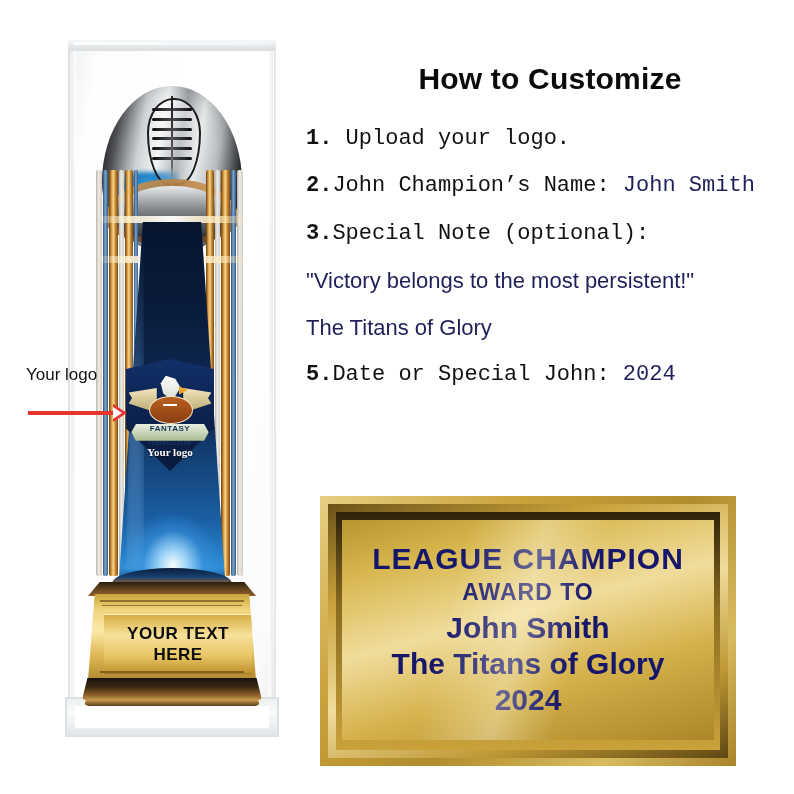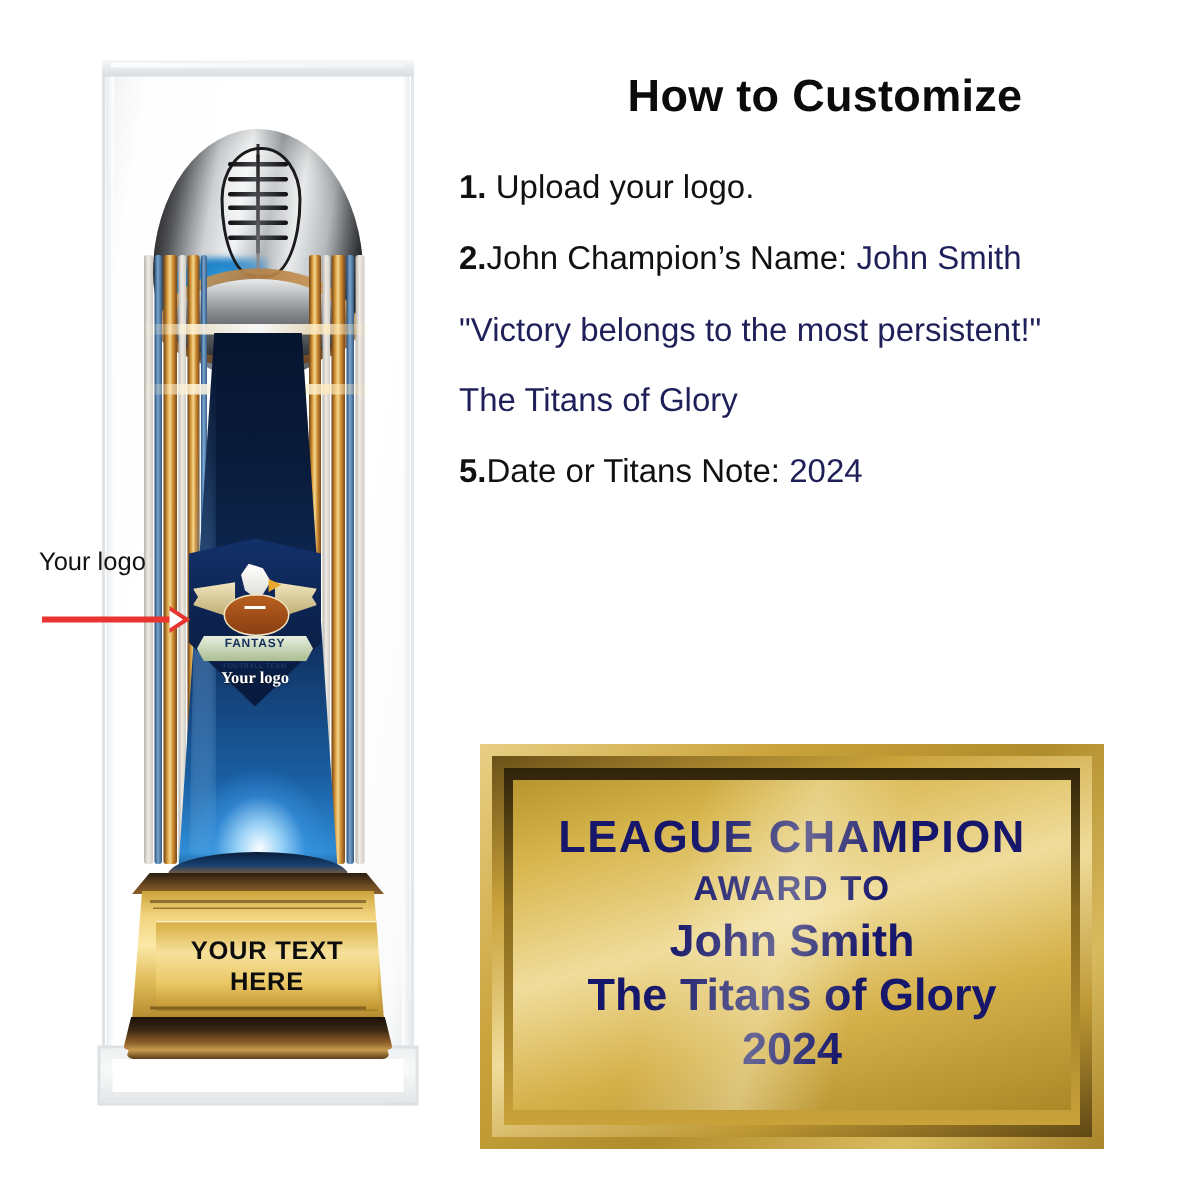--- a/index.html
+++ b/index.html
@@ -150,26 +150,26 @@
      font-family:"Liberation Sans",sans-serif;white-space:nowrap;}
   .anno-arrow{position:absolute;left:28px;top:411px;width:92px;height:4px;background:#e8332e;}
   .anno-head{position:absolute;left:113px;top:404px;width:0;height:0;
      border-top:9px solid transparent;border-bottom:9px solid transparent;
      border-left:14px solid #e8332e;}
   .anno-head-hole{position:absolute;left:113px;top:407px;width:0;height:0;
      border-top:6px solid transparent;border-bottom:6px solid transparent;
      border-left:9px solid #ffffff;}
 
   
-  .howto{position:absolute;left:306px;top:48px;width:488px;}
+  .howto{position:absolute;left:306px;top:62px;width:488px;}
   .howto-title{font-size:30px;font-weight:bold;color:#0b0b0b;text-align:center;
      letter-spacing:.2px;margin:0 0 30px 0;font-family:"Liberation Sans",sans-serif;}
   .steps{margin:0;padding:0;list-style:none;}
   .step{font-size:22px;color:#111;margin:0 0 22px 0;line-height:1.15;
-     font-family:Liberation Sans, sans-serif;white-space:nowrap;}
+     font-family:Liberation Mono, monospace;white-space:nowrap;}
   .step .num{font-weight:bold;}
   .val{color:#1f2059;}
   .val-line{font-size:22px;color:#1f2059;margin:0 0 22px 0;line-height:1.15;
      font-family:"Liberation Sans",sans-serif;white-space:nowrap;}
 
   
   .plaque{position:absolute;left:320px;top:496px;width:416px;height:270px;}
   .pl-f1{position:absolute;inset:0;
      background:linear-gradient(135deg,#e8cf84 0%,#c9a23a 30%,#b08c2c 55%,#d9bb5f 80%,#a9842a 100%);}
   .pl-f2{position:absolute;left:8px;top:8px;right:8px;bottom:8px;
@@ -293,24 +293,27 @@
   <div class="howto">
     <h1 class="howto-title">How to Customize</h1>
 
     <ul class="steps">
       <li class="step">
         <span class="num">1.</span><span> Upload your logo.</span>
       </li>
       <li class="step">
         <span class="num">2.</span><span>John Champion’s Name: </span><span class="val">John Smith</span>
       </li>
+      <li class="step">
+        <span class="num">3.</span><span>Special Note (optional):</span>
+      </li>
       <li class="val-line">"Victory belongs to the most persistent!"</li>
       <li class="val-line">The Titans of Glory</li>
       <li class="step">
-        <span class="num">5.</span><span>Date or Titans Note: </span><span class="val">2024</span>
+        <span class="num">5.</span><span>Date or Special John: </span><span class="val">2024</span>
       </li>
     </ul>
   </div>
 
   <div class="plaque">
     <div class="pl-f1"></div>
     <div class="pl-f2"></div>
     <div class="pl-f3"></div>
     <div class="pl-face">
       <div class="pl-l1">LEAGUE CHAMPION</div>

